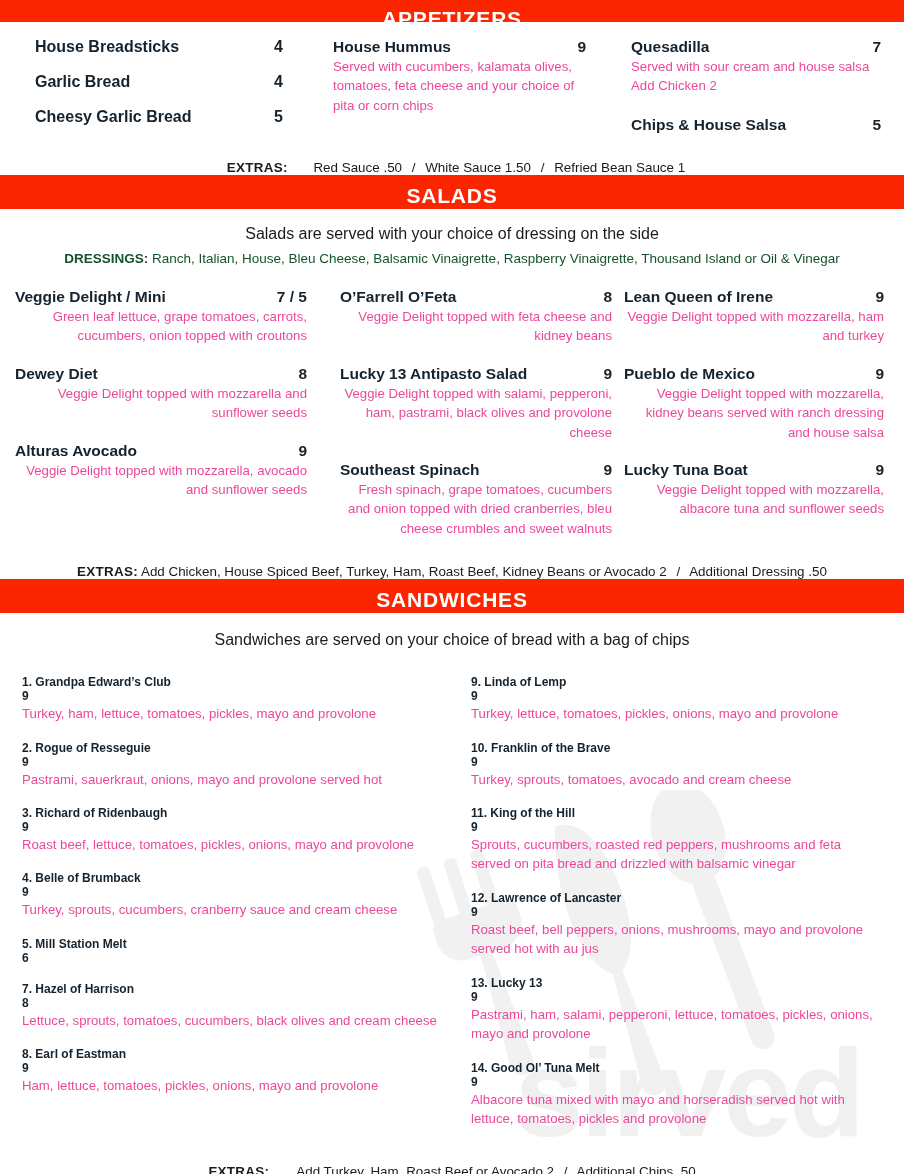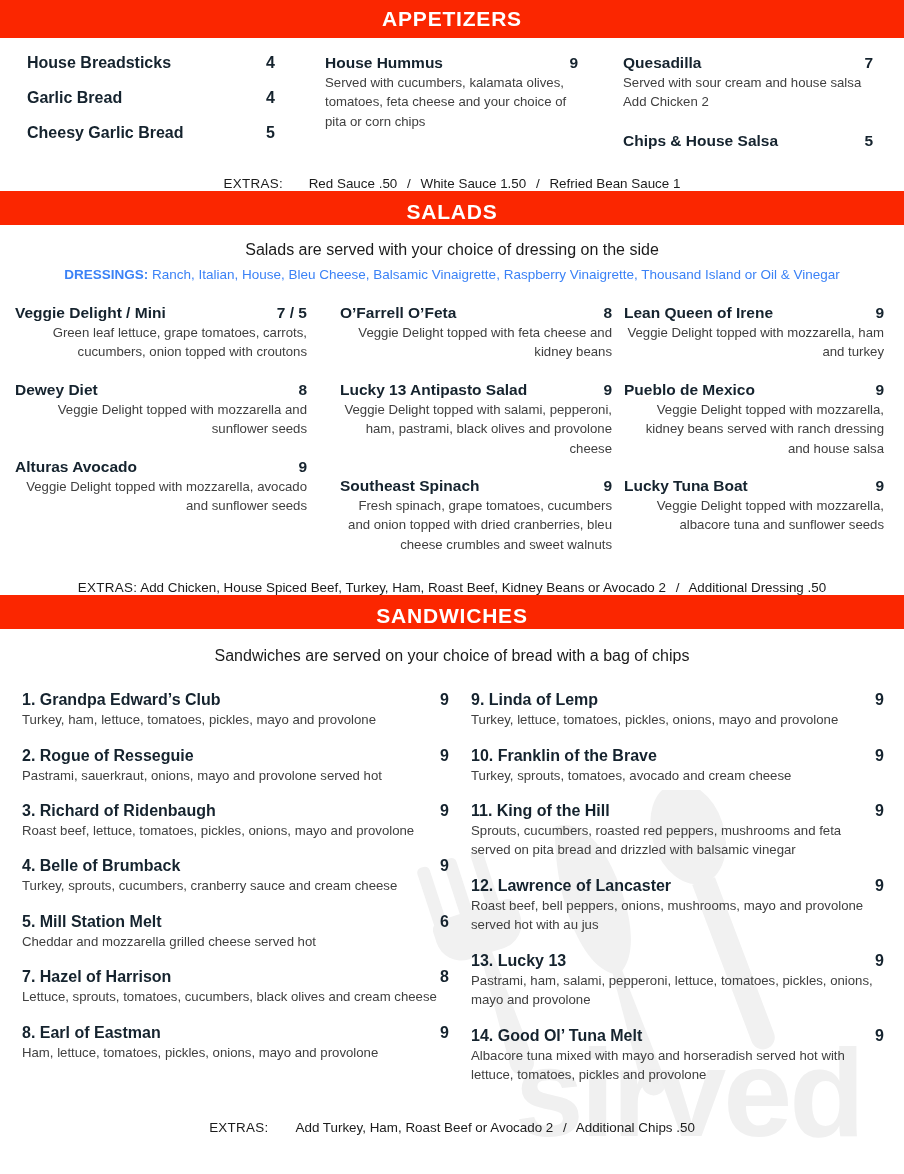--- a/index.html
+++ b/index.html
@@ -49,40 +49,40 @@
   
   .section-bar {
     position: relative;
     z-index: 2;
     background: #fb2600;
     color: #ffffff;
     text-align: center;
     font-size: 21px;
     font-weight: 700;
     letter-spacing: 0.8px;
-    height: 38px;
+    height: 22px;
     line-height: 38px;
     width: 100%;
   }
   .bar-salads, .bar-sandwiches { height: 34px; line-height: 42px; }
 
   
   .section-body {
     position: relative;
     z-index: 2;
   }
   .intro-line {
     text-align: center;
     font-size: 16px;
     color: #1b1b1b;
   }
   .intro-sub {
     text-align: center;
     font-size: 13.5px;
-    color: #3b82f6;
+    color: #14532d;
   }
   .intro-sub .lead { font-weight: 700; }
 
   .cols {
     display: flex;
     align-items: flex-start;
   }
 
   .item { margin-bottom: 0; }
   .item-head {
@@ -92,34 +92,34 @@
     font-size: 15.5px;
     font-weight: 700;
     color: #15232e;
     white-space: nowrap;
   }
   .item-name { padding-right: 10px; }
   .item-price { font-weight: 700; }
   .item-desc {
     font-size: 13.2px;
     line-height: 1.47;
-    color: #404040;
+    color: #ec4899;
     margin-top: 1px;
   }
 
   .extras {
     text-align: center;
     font-size: 13.4px;
     color: #1b1b1b;
   }
-  .extras .lbl { font-weight: 400; letter-spacing: .3px; }
+  .extras .lbl { font-weight: 700; letter-spacing: .3px; }
   .extras .sep { padding: 0 6px; }
 
   
-  #appetizers .section-body { padding-top: 16px; }
+  #appetizers .section-body { padding-top: 16px; margin-left: 8px; }
   #app-cols { padding: 0 26px 0 27px; }
   #app-cols .col { position: relative; }
   #app-col-1 { width: 248px; flex: 0 0 248px; }
   #app-col-2 { width: 253px; flex: 0 0 253px; margin-left: 50px; }
   #app-col-3 { width: 250px; flex: 0 0 250px; margin-left: 45px; }
   #app-col-1 .item { margin-bottom: 17px; }
   #app-col-1 .item-head { font-size: 16px; }
   #appetizers .extras { margin-top: 17px; }
   #appetizers .extras .lbl { margin-right: 22px; }
   #app-col-3 .item + .item { margin-top: 20px; }
@@ -134,21 +134,21 @@
   #salads .item { margin-bottom: 19px; }
   #salads .extras { margin-top: 7px; }
 
   
   #sandwiches .section-body { padding-top: 18px; }
   #sandwiches .intro-line { margin-bottom: 7px; }
   #sw-cols { padding: 19px 20px 0 22px; }
   #sw-col-1 { width: 427px; flex: 0 0 427px; }
   #sw-col-2 { width: 413px; flex: 0 0 413px; margin-left: 22px; }
   #sandwiches .item { margin-bottom: 17px; }
-  #sandwiches .item-head { font-size: 16px; }
+  #sandwiches .item-head { font-size: 12px; flex-direction: column; }
   #sandwiches .extras { margin-top: 19px; }
   #sandwiches .extras .lbl { margin-right: 24px; }
 </style>
 </head>
 <body>
 
 <div id="watermark">
   <div class="wm-wrap">
     <svg width="520" height="330" viewBox="0 0 520 330" aria-hidden="true">
       <g fill="#f1f1f1" transform="rotate(-18 260 165)">
@@ -373,21 +373,20 @@
             <span class="item-name">4. Belle of Brumback</span>
             <span class="item-price">9</span>
           </div>
           <div class="item-desc">Turkey, sprouts, cucumbers, cranberry sauce and cream cheese</div>
         </div>
         <div class="item">
           <div class="item-head">
             <span class="item-name">5. Mill Station Melt</span>
             <span class="item-price">6</span>
           </div>
-          <div class="item-desc">Cheddar and mozzarella grilled cheese served hot</div>
         </div>
         <div class="item">
           <div class="item-head">
             <span class="item-name">7. Hazel of Harrison</span>
             <span class="item-price">8</span>
           </div>
           <div class="item-desc">Lettuce, sprouts, tomatoes, cucumbers, black olives and cream cheese</div>
         </div>
         <div class="item">
           <div class="item-head">

